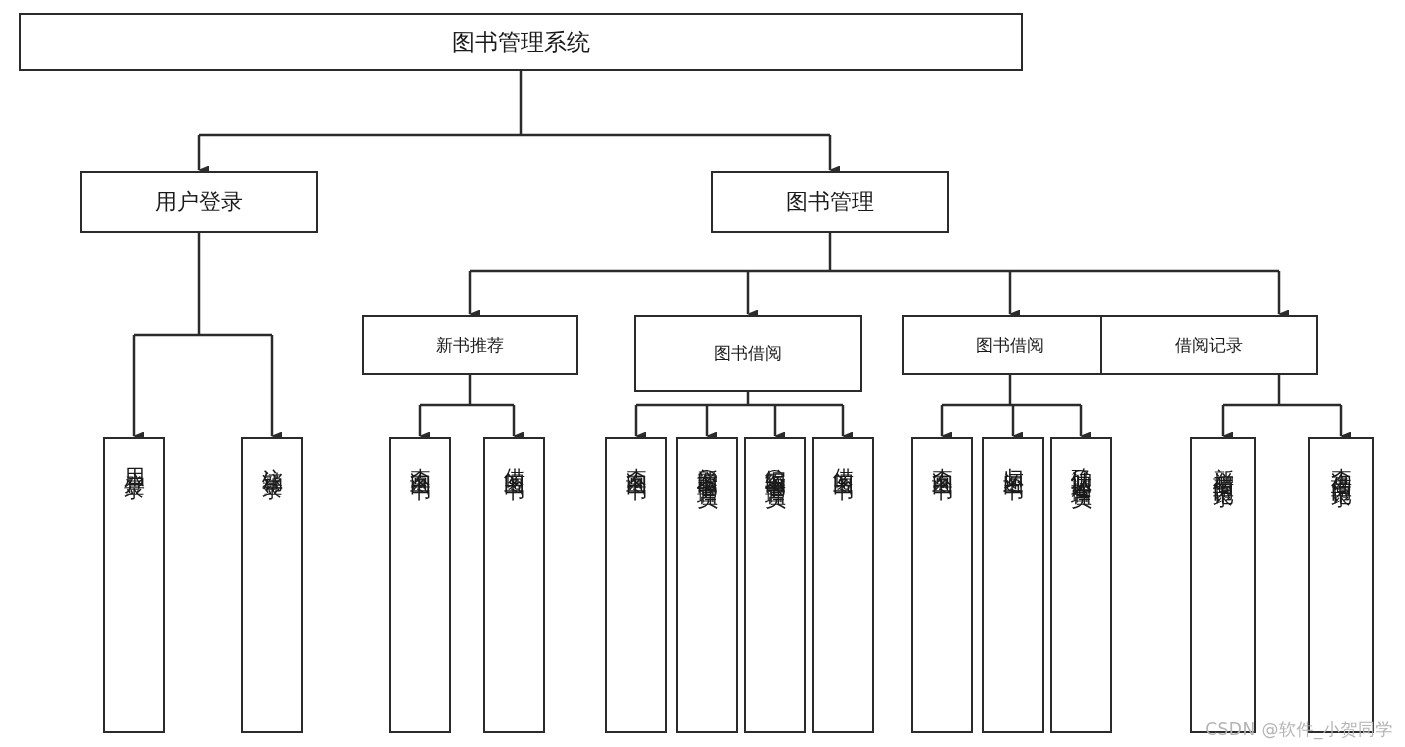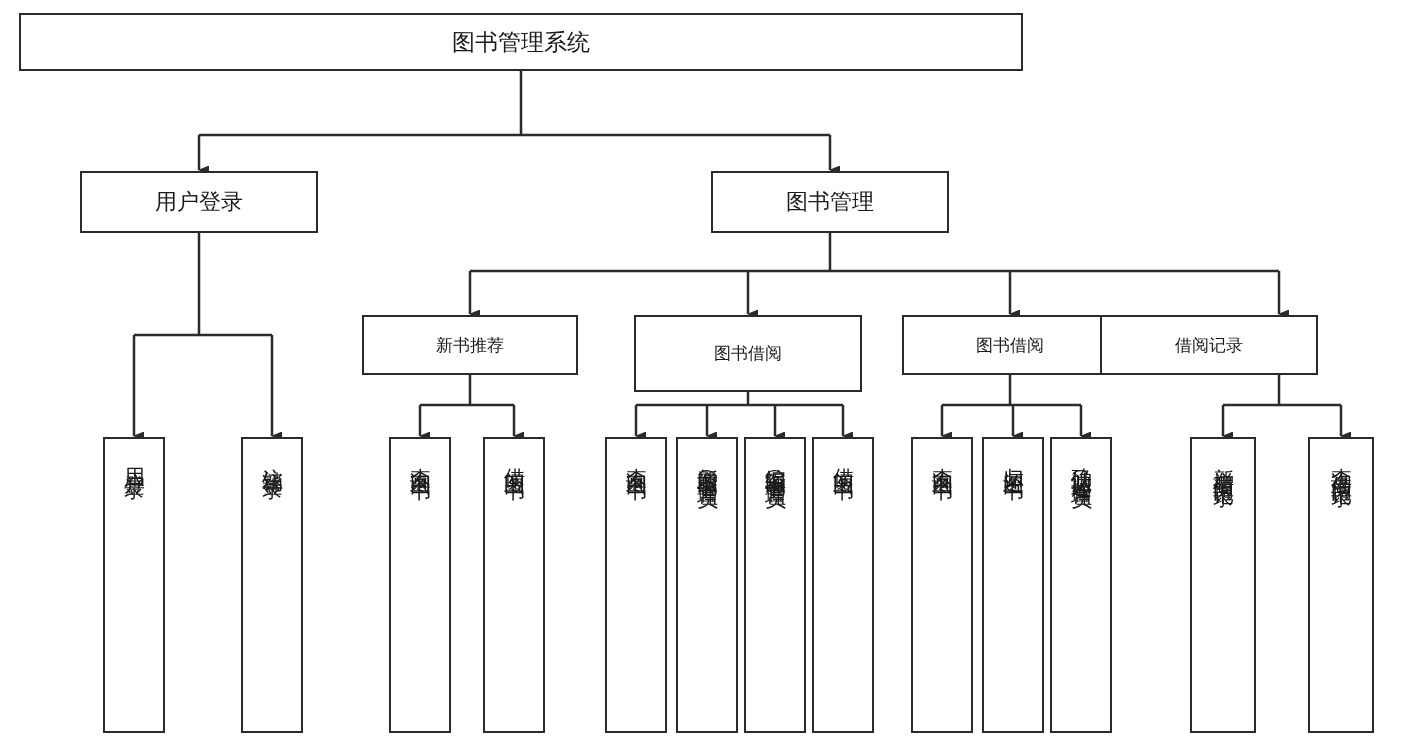--- a/index.html
+++ b/index.html
@@ -173,13 +173,14 @@
         <span class="vtext">确认归还（管理员）</span>
       </div>
       <div class="node leaf" style="left: 1190px; top: 437px; width: 66px; height: 296px;">
         <span class="vtext">新增借阅记录</span>
       </div>
       <div class="node leaf" style="left: 1308px; top: 437px; width: 66px; height: 296px;">
         <span class="vtext">查询借阅记录</span>
       </div>
     </div>
 
+  <div id="watermark">CSDN @软件_小贺同学</div>
 </div>
 
 </body></html>

